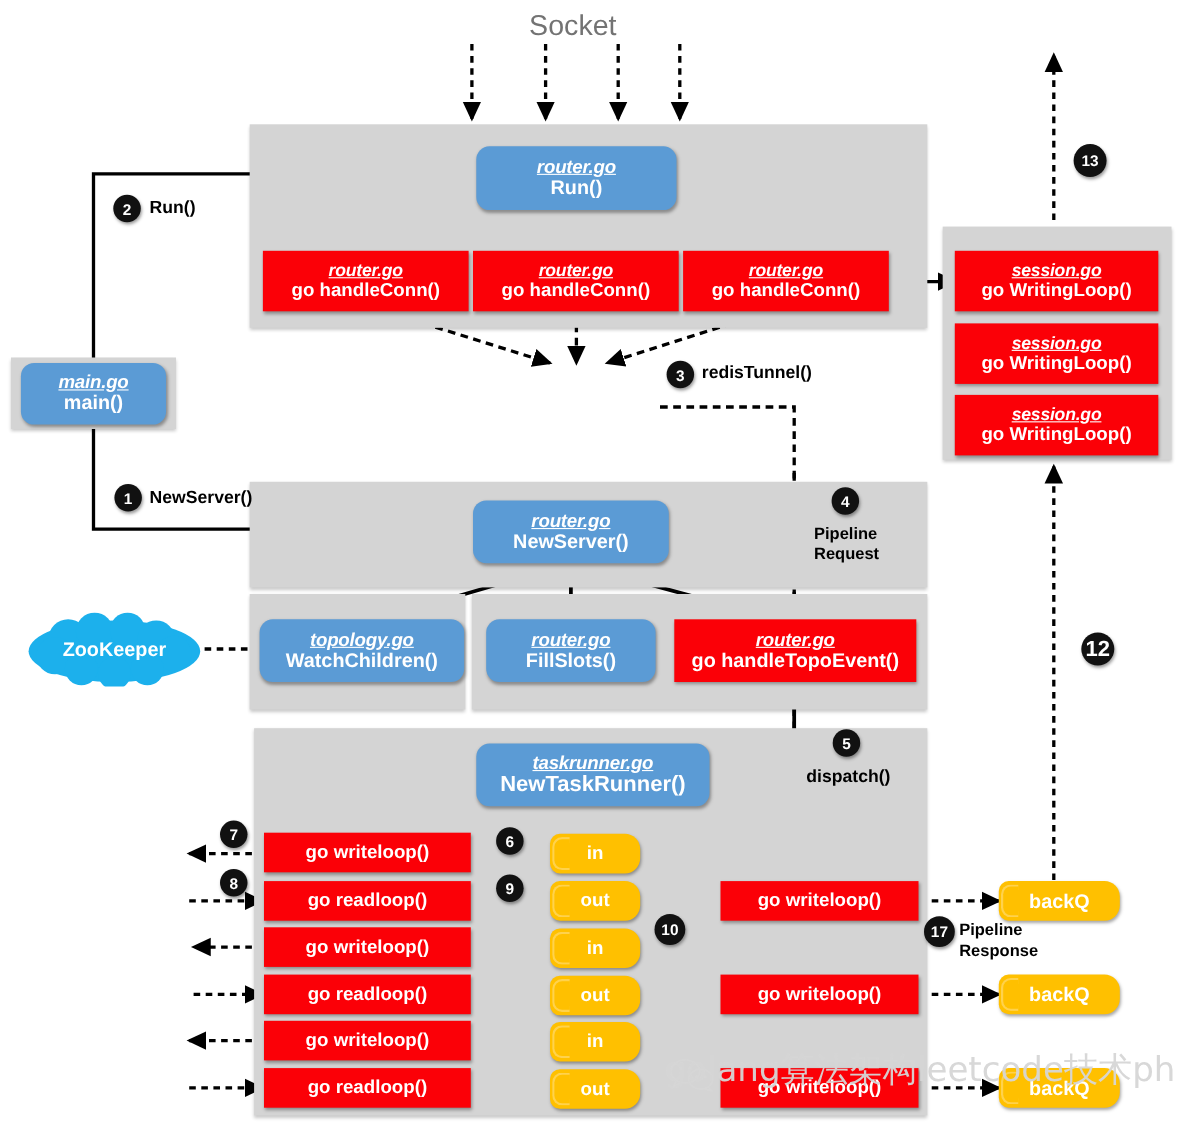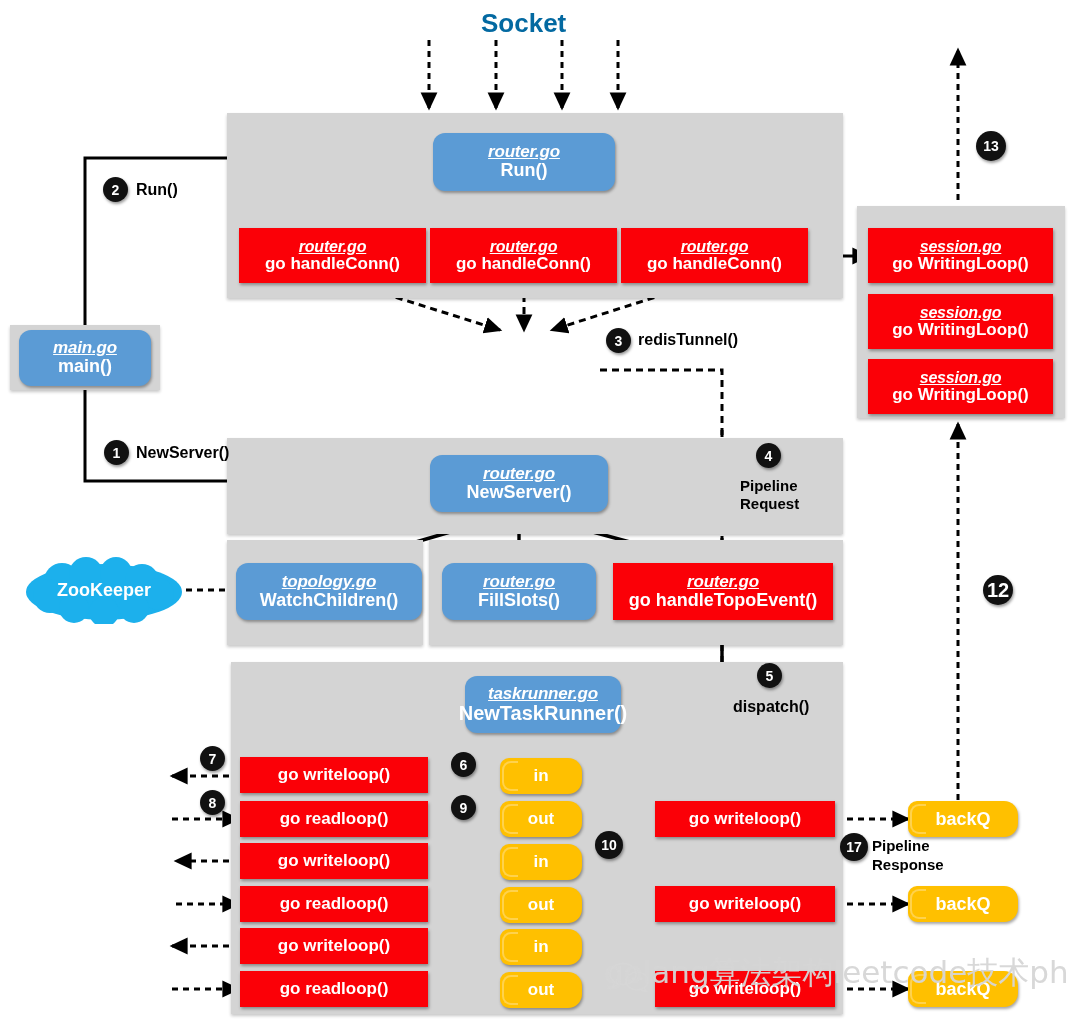--- a/index.html
+++ b/index.html
@@ -50,21 +50,21 @@
 
   
   .step{
     position:absolute;border-radius:50%;background:#111111;color:#ffffff;
     display:flex;align-items:center;justify-content:center;
     font-weight:bold;box-shadow:1px 2px 3px rgba(0,0,0,.4);
   }
   .steplabel{position:absolute;color:#000;font-weight:bold;line-height:1.12;}
 
   
-  .title{position:absolute;font-weight:bold;color:#0369a1;}
+  .title{position:absolute;font-weight:normal;color:#737373;}
 
   
   #wires{position:absolute;left:0;top:0;width:1071px;height:1024px;
          pointer-events:none;}
 
   
   #watermark{
     position:absolute;left:604px;top:952px;
     font-size:31px;color:#d6d6d6;white-space:nowrap;opacity:.95;
     font-family:"DejaVu Sans",sans-serif;
@@ -269,21 +269,21 @@
         <circle cx="52" cy="52" r="15"></circle>
           <circle cx="82" cy="56" r="15"></circle>
         <circle cx="112" cy="52" r="15"></circle>
       </g>
     </svg>
     <span class="lbl">ZooKeeper</span>
   </div>
 
   <div class="abs panel" style="left:231px;top:662px;width:612px;height:352px;"></div>
 
-  <div class="abs node blue" style="left:433px;top:676px;width:156px;height:57px;margin-left:32px;">
+  <div class="abs node blue" style="left:433px;top:676px;width:212px;height:57px;">
     <span class="fname" style="font-size:17px;">taskrunner.go</span>
     <span class="fn" style="font-size:20px;">NewTaskRunner()</span>
   </div>
 
   <div class="abs node red" style="left:240px;top:757px;width:188px;height:36px;">
     <span class="fn" style="font-size:17px;">go writeloop()</span>
   </div>
   <div class="cyl" style="left:500px;top:758px;width:82px;height:36px;font-size:17px;">
     <span>in</span>
   </div>

